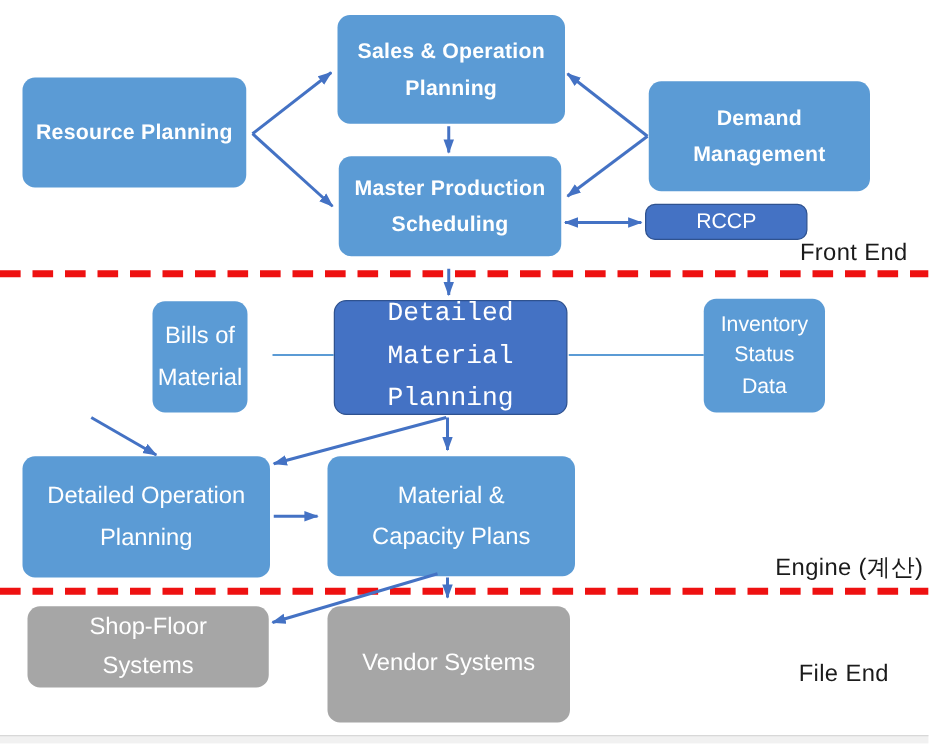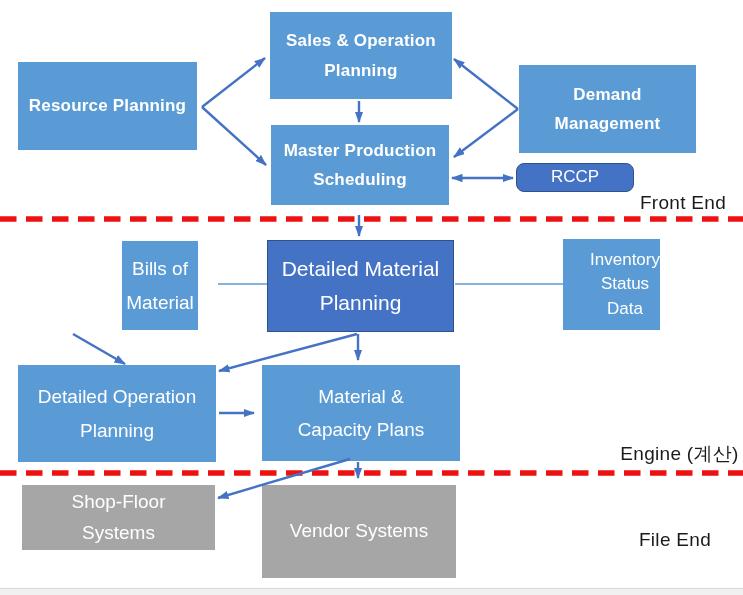--- a/index.html
+++ b/index.html
@@ -1,30 +1,30 @@
 <!DOCTYPE html>
 <html style="--box-blue: #5B9BD5; --box-dark-blue: #4472C4; --box-dark-border: #2F528F; --box-gray: #A6A6A6; --arrow-blue: #4472C4; --thin-line-blue: #5B9BD5; --divider-red: #EE1111; --box-text: #FFFFFF; --label-text: #1B1B1B;"><head>
 <meta charset="utf-8">
 <style>
   html,body{margin:0;padding:0;background:#ffffff;}
   #canvas{
     position:relative;width:743px;height:595px;overflow:hidden;background:#ffffff;
     font-family:"Liberation Sans","DejaVu Sans",sans-serif;
   }
   .box{
-    position:absolute;border-radius:0;display:flex;align-items:center;justify-content:center;
+    position:absolute;border-radius:10px;display:flex;align-items:center;justify-content:center;
     text-align:center;color:#ffffff;white-space:pre-line;box-sizing:border-box;
   }
   .blue{background:var(--box-blue,#5B9BD5);}
   .dark{background:var(--box-dark-blue,#4472C4);border:1.5px solid var(--box-dark-border,#2F528F);}
   .gray{background:var(--box-gray,#A6A6A6);}
   .hdr{font-weight:bold;font-size:17px;line-height:1.72;letter-spacing:0.2px;}
   .mid{font-weight:400;font-size:19px;line-height:1.74;}
-  .dmp-text{font-weight:400;font-size:21px;line-height:1.62;}
-  .small-text{font-weight:400;font-size:17px;line-height:1.42;justify-content:flex-end;}
+  .dmp-text{font-weight:400;font-size:21px;line-height:1.62;font-family:Liberation Mono, monospace;}
+  .small-text{font-weight:400;font-size:17px;line-height:1.42;}
   .rccp-text{font-weight:400;font-size:17px;line-height:1.1;border-radius:8px;}
   .grayt{font-weight:400;font-size:19px;line-height:1.6;}
   .section-label{
     position:absolute;color:#1b1b1b;font-size:19px;letter-spacing:0.3px;
     text-align:center;white-space:nowrap;
   }
   #overlay{position:absolute;left:0;top:0;pointer-events:none;}
   #bottom-strip{
     position:absolute;left:0;top:588px;width:743px;height:7px;
     background:#f1f1f1;border-top:1px solid #d8d8d8;box-sizing:border-box;
@@ -47,21 +47,21 @@
   <div class="box blue hdr" style="left:519px;top:65px;width:177px;height:88px">
     <span>Demand
 Management</span>
   </div>
 
   <div class="box blue hdr" style="left:271px;top:125px;width:178px;height:80px">
     <span>Master Production
 Scheduling</span>
   </div>
 
-  <div class="box dark rccp-text" style="left:516px;top:163px;width:118px;height:29px">
+  <div class="box dark rccp-text" style="left:516px;top:163px;width:130px;height:29px">
     <span>RCCP</span>
   </div>
 
 
   <div class="box blue mid" style="left:122px;top:241px;width:76px;height:89px">
     <span>Bills of
 Material</span>
   </div>
 
   <div class="box dark dmp-text" style="left:267px;top:240px;width:187px;height:92px">

